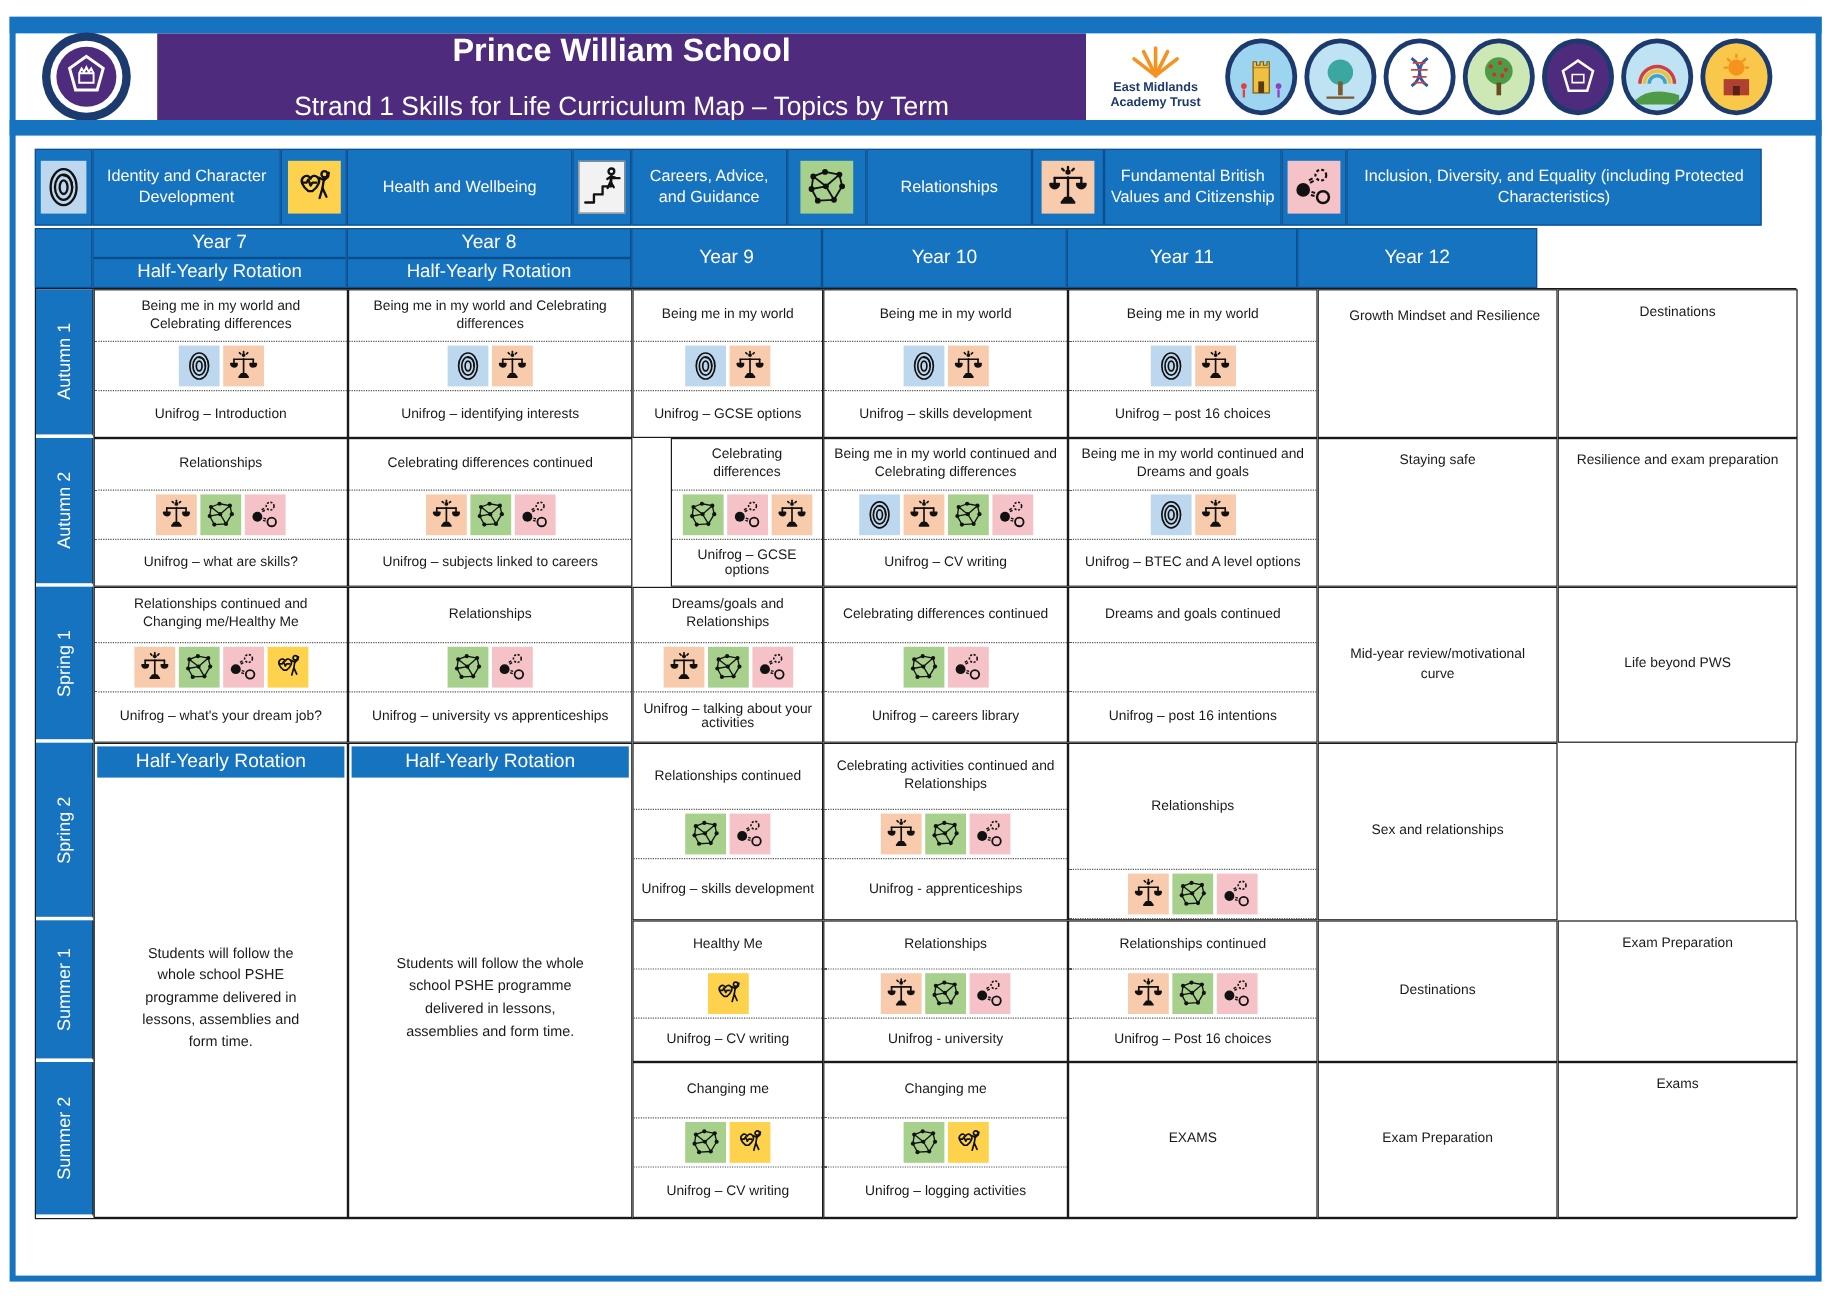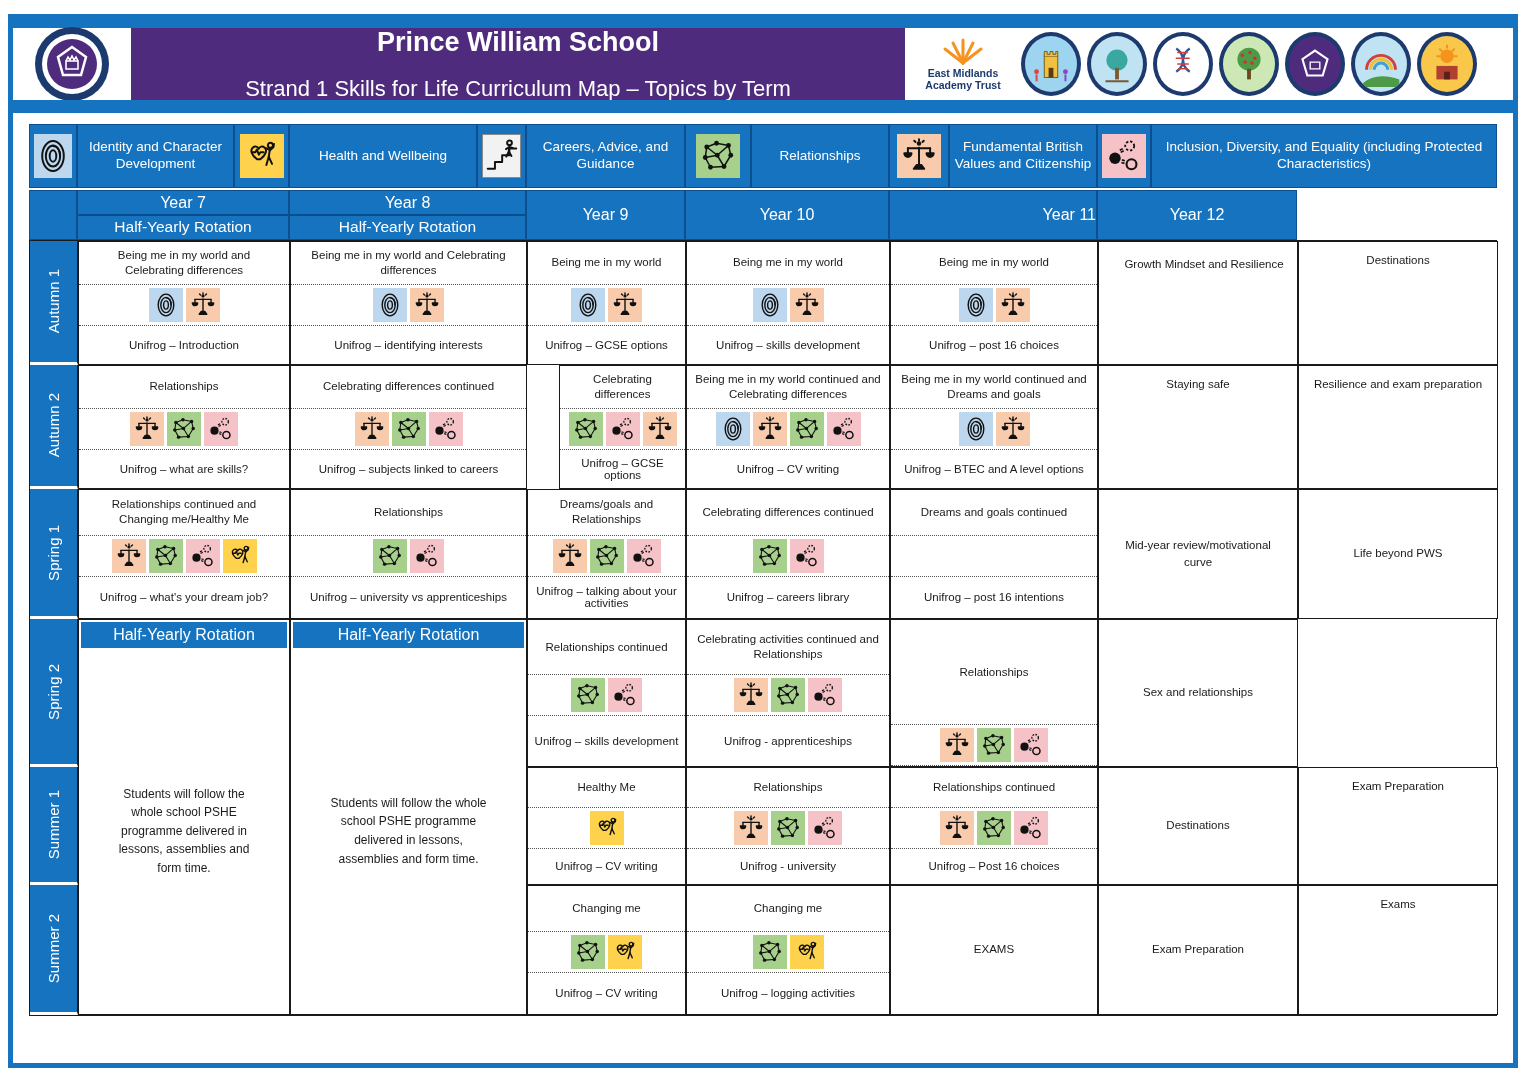--- a/index.html
+++ b/index.html
@@ -199,21 +199,21 @@
           <span class="icon-box" style="width: 44px; height: 44px; background: rgb(242, 242, 242); border: 1px solid rgb(138, 138, 138);">
             <svg width="36" height="36" viewBox="0 0 24 24">
               <g stroke="#111" fill="none" stroke-width="1.3" stroke-linecap="round" stroke-linejoin="round">
                 <path d="M2.5 20.5h4.8V16h4.8v-4.5h4.8V7h4.6"></path>
                 <circle cx="17" cy="3.2" r="1.6"></circle>
                 <path d="M17 4.9l-.5 4.1M16.5 9l-1.6 3.4M16.5 9l1.8 3M16.8 6l-2.1 1.4M16.8 6l2.3.7"></path>
               </g>
             </svg>
           </span>
         </div>
-        <div class="lg-cell" style="width: 159px; flex: 0 0 auto;">Careers, Advice, and Guidance</div>
+        <div class="lg-cell" style="width: 130px; flex: 0 0 auto;">Careers, Advice, and Guidance</div>
         <div class="lg-cell" style="width: 66px; flex: 0 0 auto;">
           <span class="icon-box" style="width: 44px; height: 44px; background: rgb(168, 208, 141);">
             <svg width="36" height="36" viewBox="0 0 24 24">
               <g stroke="#111" stroke-width="1">
                 <line x1="4.5" y1="6" x2="11" y2="3.5"></line>
                 <line x1="11" y1="3.5" x2="19" y2="5"></line>
                 <line x1="4.5" y1="6" x2="11.5" y2="11.5"></line>
                 <line x1="19" y1="5" x2="11.5" y2="11.5"></line>
                 <line x1="19" y1="5" x2="20.5" y2="11.5"></line>
                 <line x1="3.5" y1="13" x2="11.5" y2="11.5"></line>
@@ -283,21 +283,21 @@
         <div class="yr-cell" style="width: 237px; flex: 0 0 auto;">
           <div class="yl">Year 8</div>
           <div class="ys">Half-Yearly Rotation</div>
         </div>
         <div class="yr-cell" style="width: 159px; flex: 0 0 auto;">
           <div class="yl">Year 9</div>
         </div>
         <div class="yr-cell" style="width: 204px; flex: 0 0 auto;">
           <div class="yl">Year 10</div>
         </div>
-        <div class="yr-cell" style="width: 208px; flex: 0 0 auto; text-align: right;">
+        <div class="yr-cell" style="width: 192px; flex: 0 0 auto;">
           <div class="yl">Year 11</div>
         </div>
         <div class="yr-cell" style="width: 200px; flex: 0 0 auto;">
           <div class="yl">Year 12</div>
         </div>
       </div>
     <div class="bodygrid" id="bodygrid" style="grid-template-columns: 48px 212px 237px 159px 204px 208px 200px 200px; grid-template-rows: 124px 124px 130px 148px 118px 130px;">
         <div class="term-cell" style="grid-area: 1 / 1;">
           <span>Autumn 1</span>
         </div>

